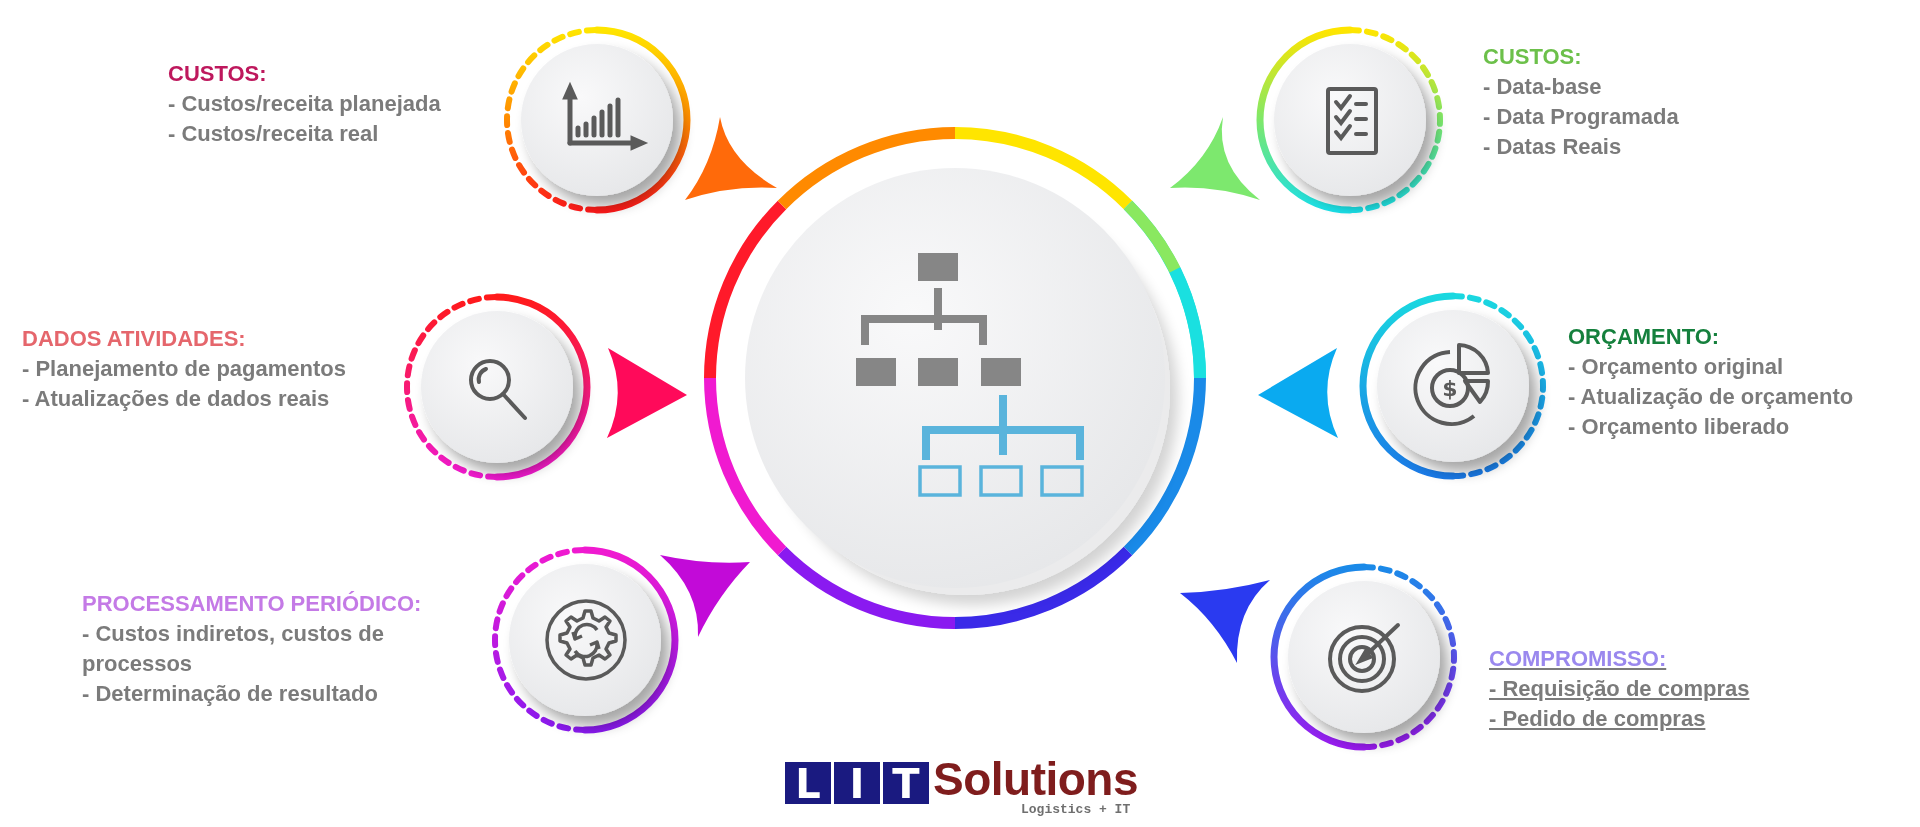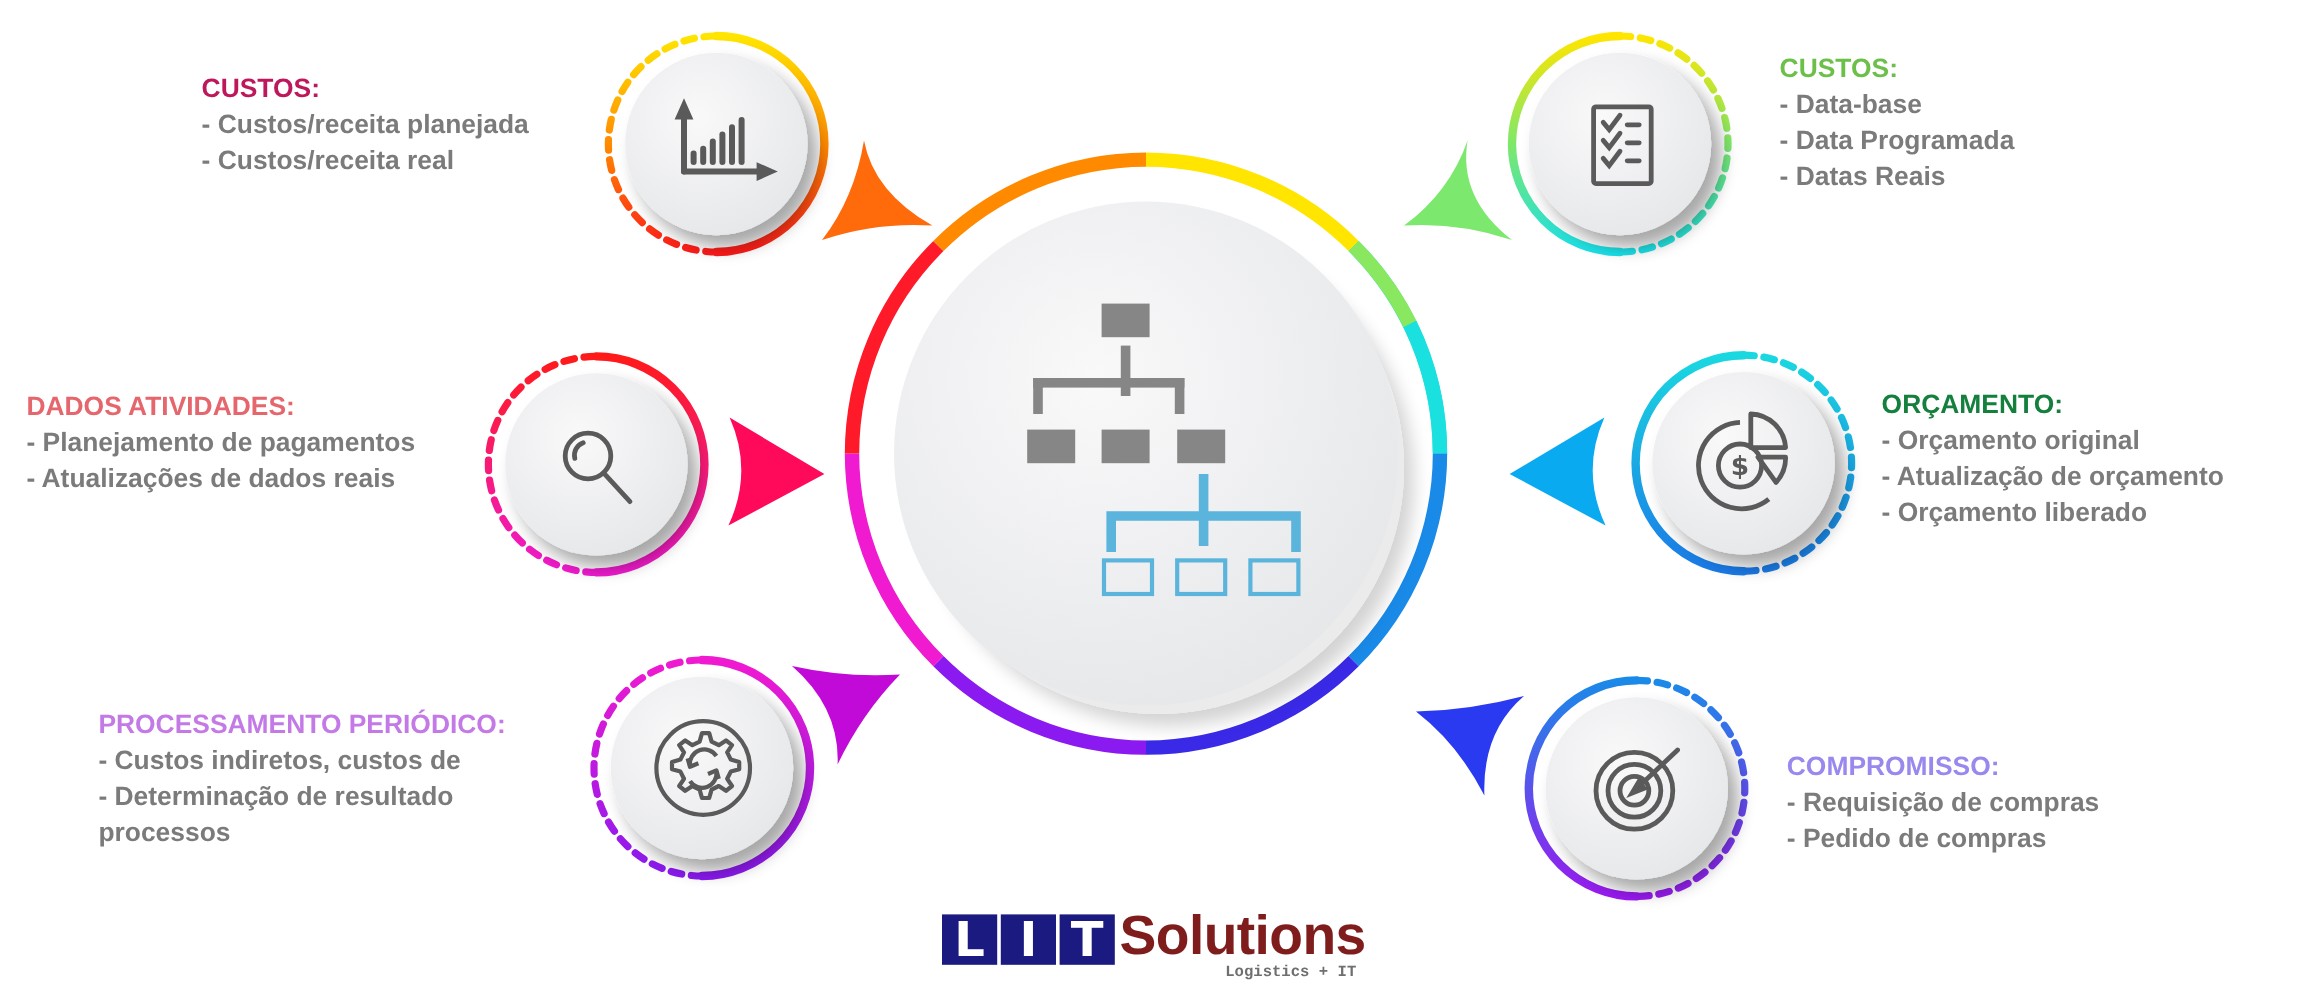--- a/index.html
+++ b/index.html
@@ -215,39 +215,39 @@
 
 <div class="block" style="left:22px; top:324px;">
   <span class="title" style="color:#e5666c;">DADOS ATIVIDADES:</span>
   <span class="item">- Planejamento de pagamentos</span>
   <span class="item">- Atualizações de dados reais</span>
 </div>
 
 <div class="block" style="left:82px; top:589px;">
   <span class="title" style="color:#c47ae6;">PROCESSAMENTO PERIÓDICO:</span>
   <span class="item">- Custos indiretos, custos de</span>
+  <span class="item">processos</span>
   <span class="item">- Determinação de resultado</span>
-  <span class="item">processos</span>
 </div>
 
 <div class="block" style="left:1483px; top:42px;">
   <span class="title" style="color:#6cc04a;">CUSTOS:</span>
   <span class="item">- Data-base</span>
   <span class="item">- Data Programada</span>
   <span class="item">- Datas Reais</span>
 </div>
 
 <div class="block" style="left:1568px; top:322px;">
   <span class="title" style="color:#15803d;">ORÇAMENTO:</span>
   <span class="item">- Orçamento original</span>
   <span class="item">- Atualização de orçamento</span>
   <span class="item">- Orçamento liberado</span>
 </div>
 
-<div class="block" style="left:1489px; top:624px;">
+<div class="block" style="left:1489px; top:644px;text-decoration:underline;">
   <span class="title" style="color:#9a88ee;">COMPROMISSO:</span>
   <span class="item">- Requisição de compras</span>
   <span class="item">- Pedido de compras</span>
 </div>
 
 <div class="logo">
   <div class="boxes">
     <div class="box">L</div>
     <div class="box">I</div>
     <div class="box">T</div>

